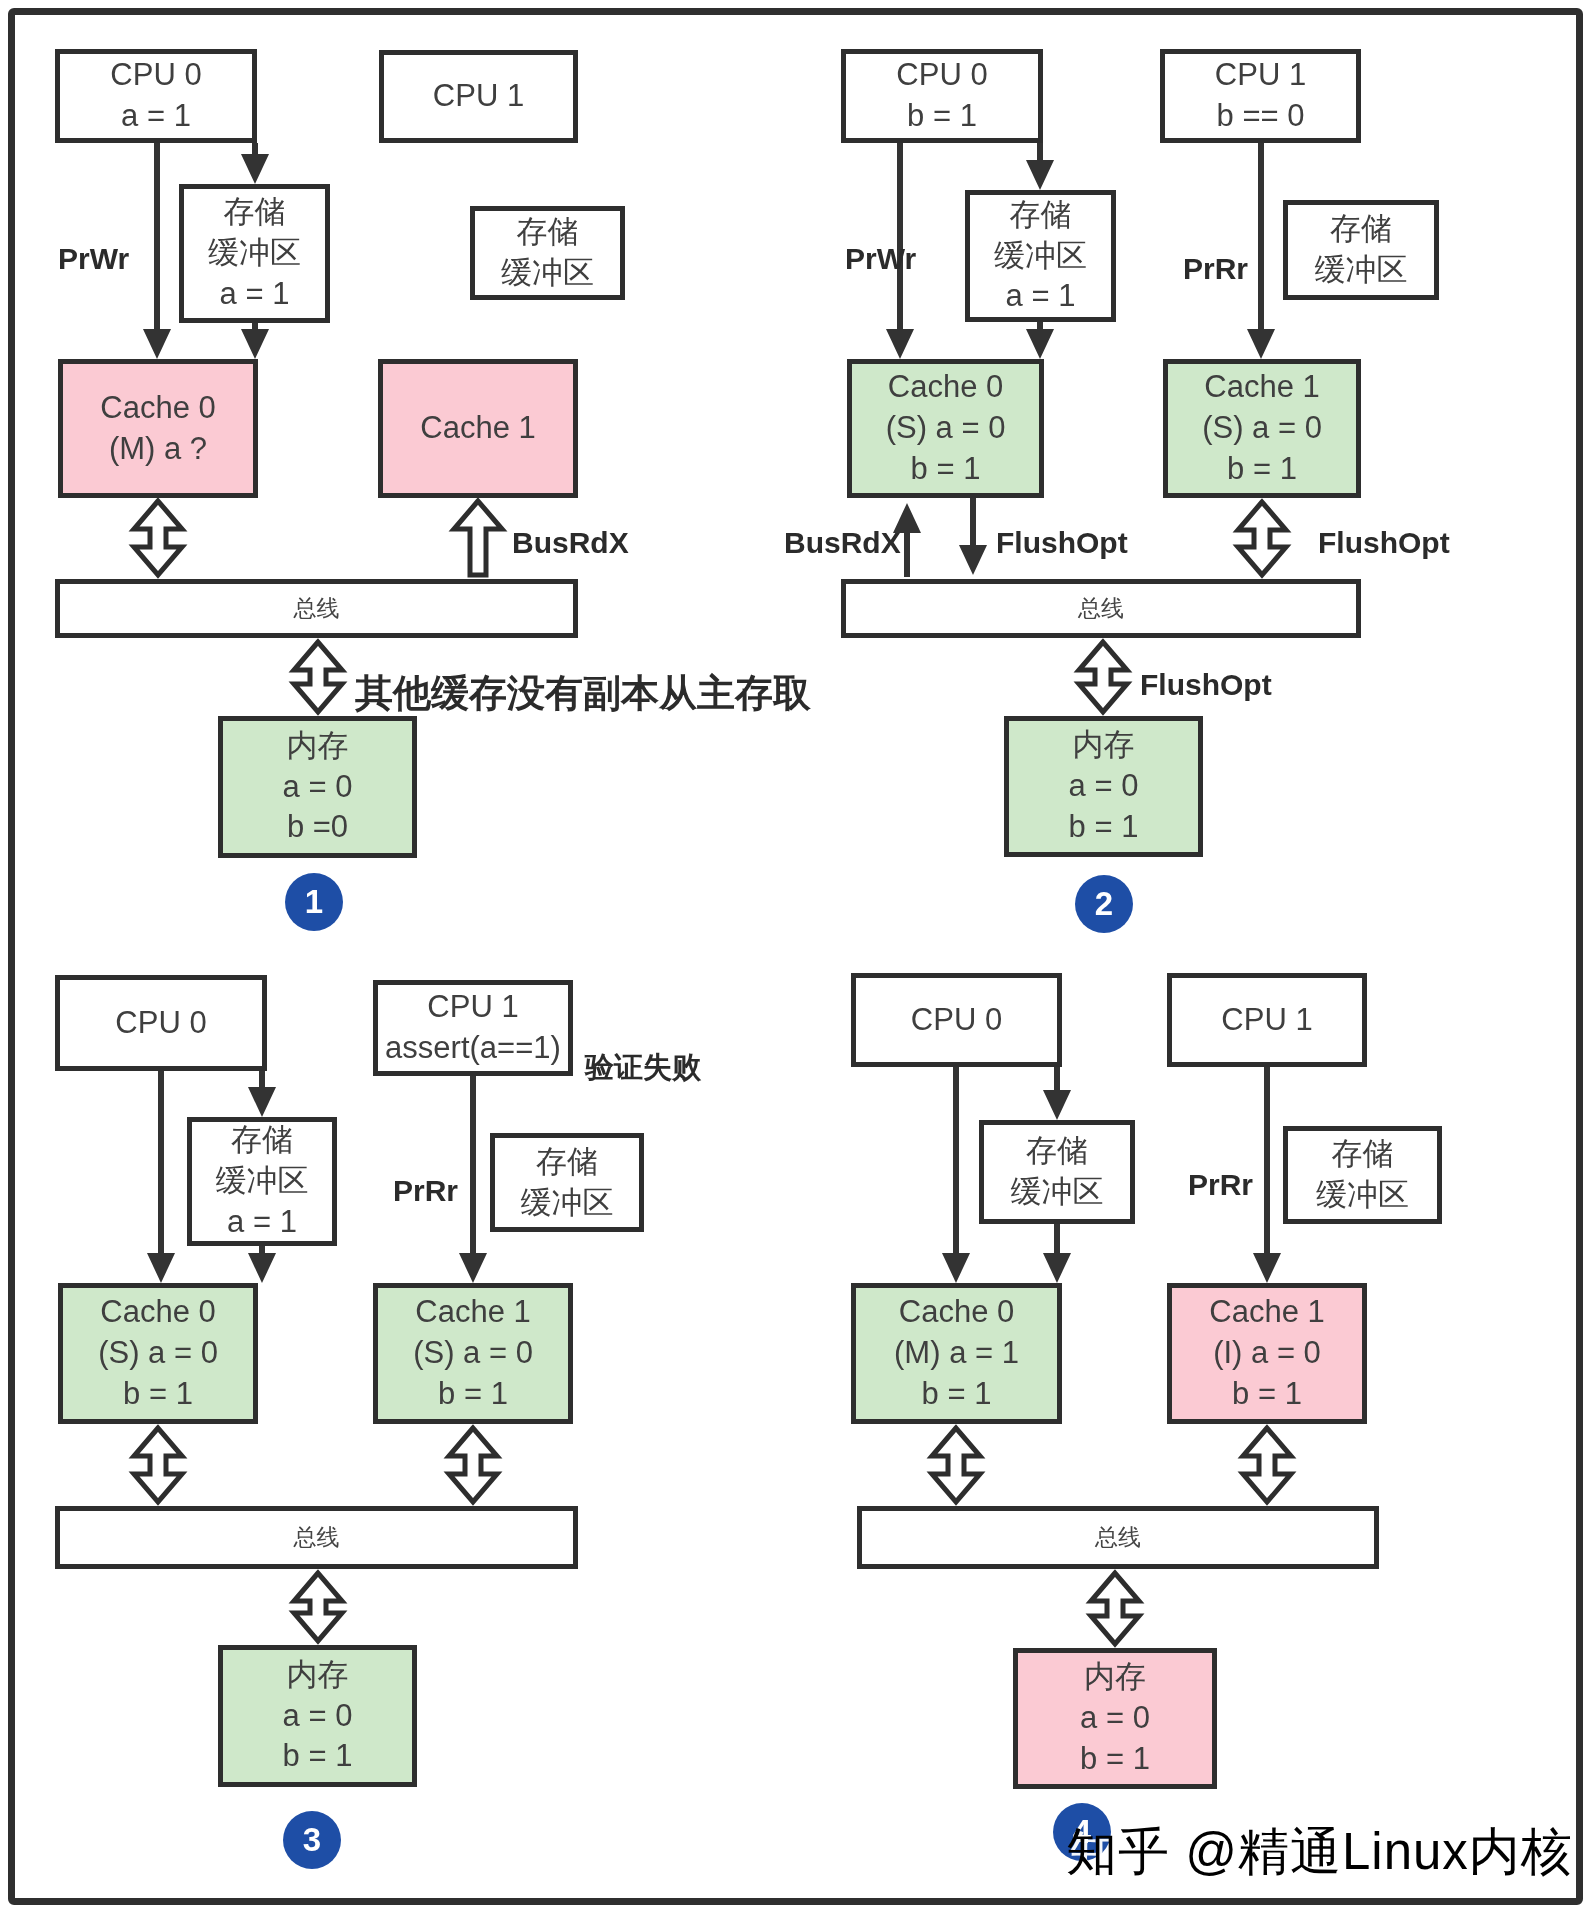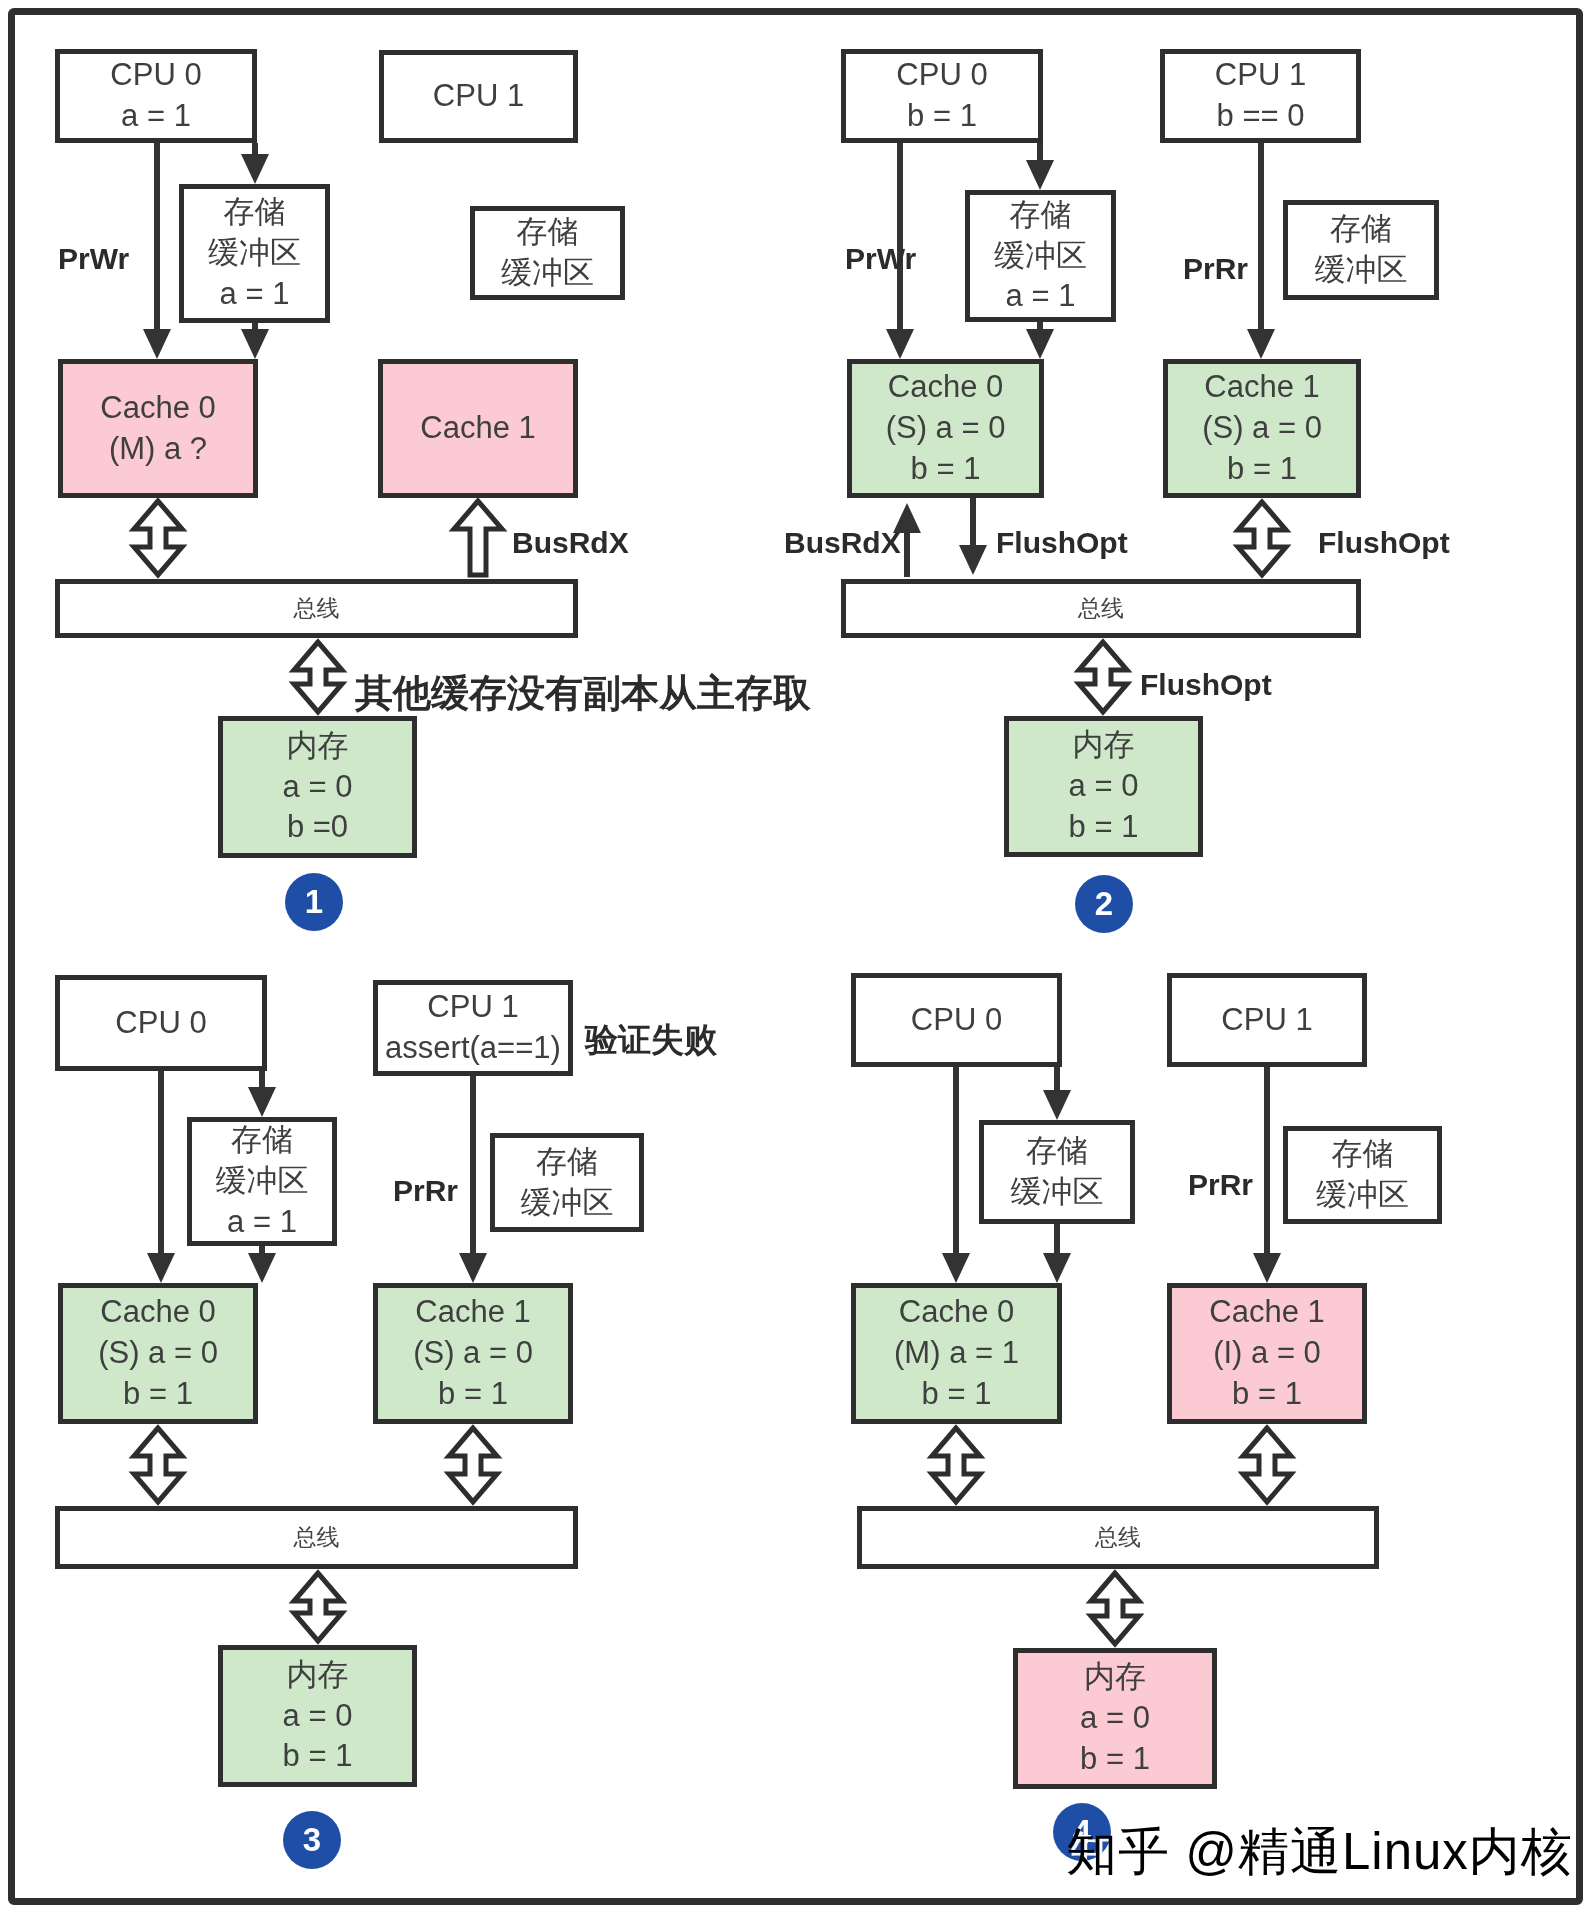--- a/index.html
+++ b/index.html
@@ -9,21 +9,21 @@
          border:7px solid #2f2f2f;border-radius:6px;box-sizing:border-box;z-index:1;}
   .box{position:absolute;box-sizing:border-box;border:5px solid #2e2e2e;background:#fff;
        display:flex;align-items:center;justify-content:center;text-align:center;
        white-space:pre-line;color:#3f3f3f;font-size:31px;line-height:1.32;z-index:2;}
   .pink{background:#fbcad3;}
   .green{background:#cfe8ca;}
   .bus{font-size:23px;color:#454545;}
   .lbl{position:absolute;font-weight:bold;color:#2b2b2b;font-size:30px;
        white-space:nowrap;z-index:9;}
   .note{font-size:38px;}
-  .fail{font-size:33px;}
+  .fail{font-size:29px;margin-top:30px;}
   .badge{position:absolute;width:58px;height:58px;border-radius:50%;background:#1e4ea6;
          color:#fff;display:flex;align-items:center;justify-content:center;
          font-size:33px;font-weight:bold;z-index:5;}
   svg.arrows{position:absolute;left:0;top:0;z-index:8;pointer-events:none;}
   .watermark{position:absolute;left:1066px;top:1818px;color:#000000;font-size:51px;
              letter-spacing:1px;text-shadow:3px 3px 0 rgba(255,255,255,.95);
              z-index:30;white-space:nowrap;}
 </style>
 </head>
 <body>

